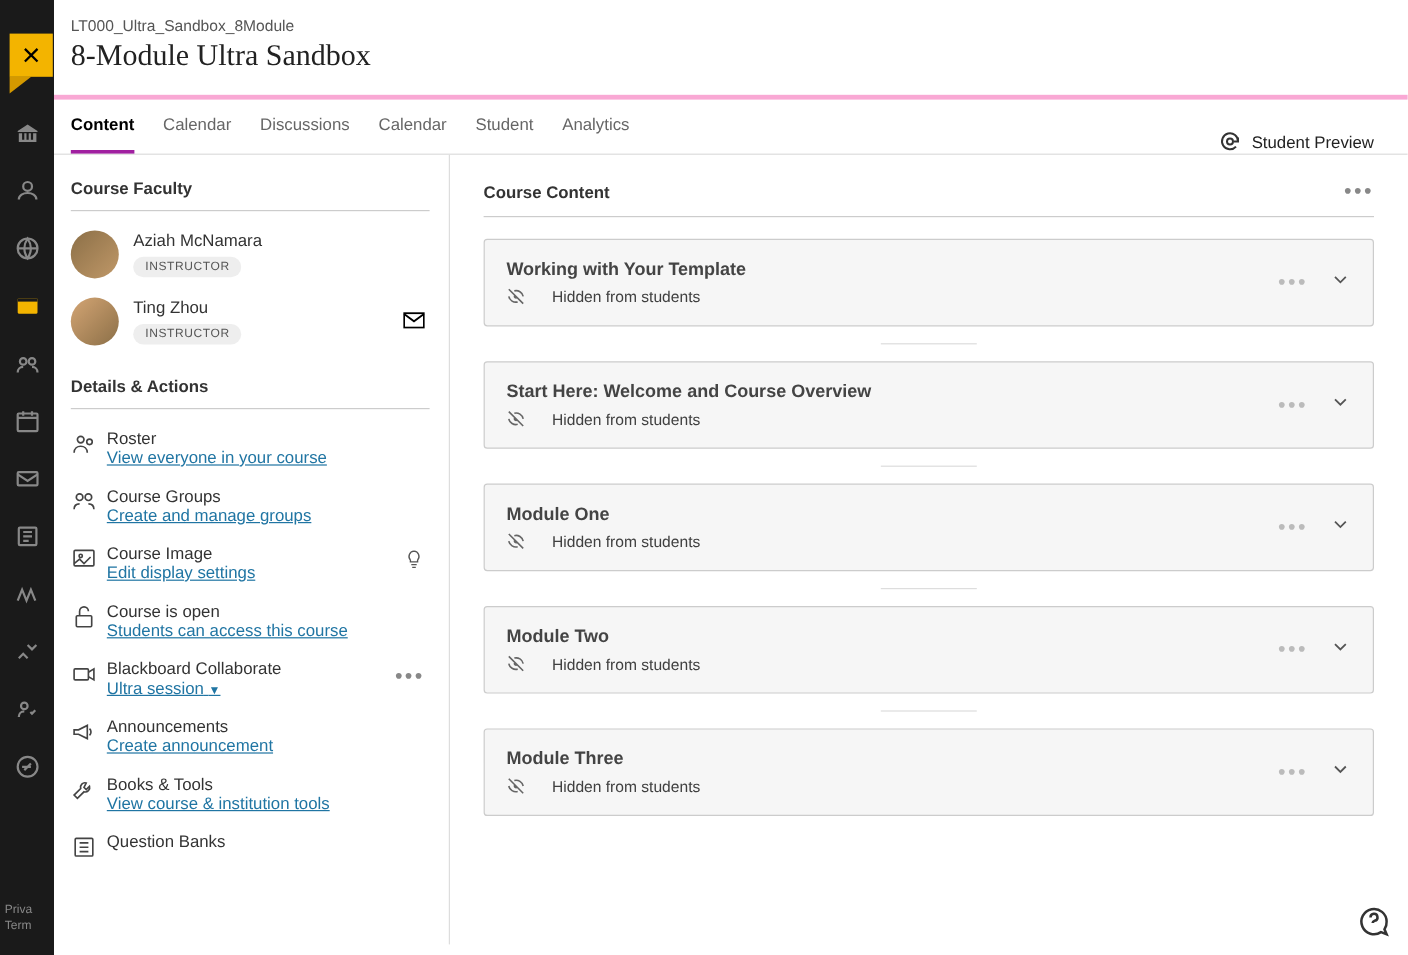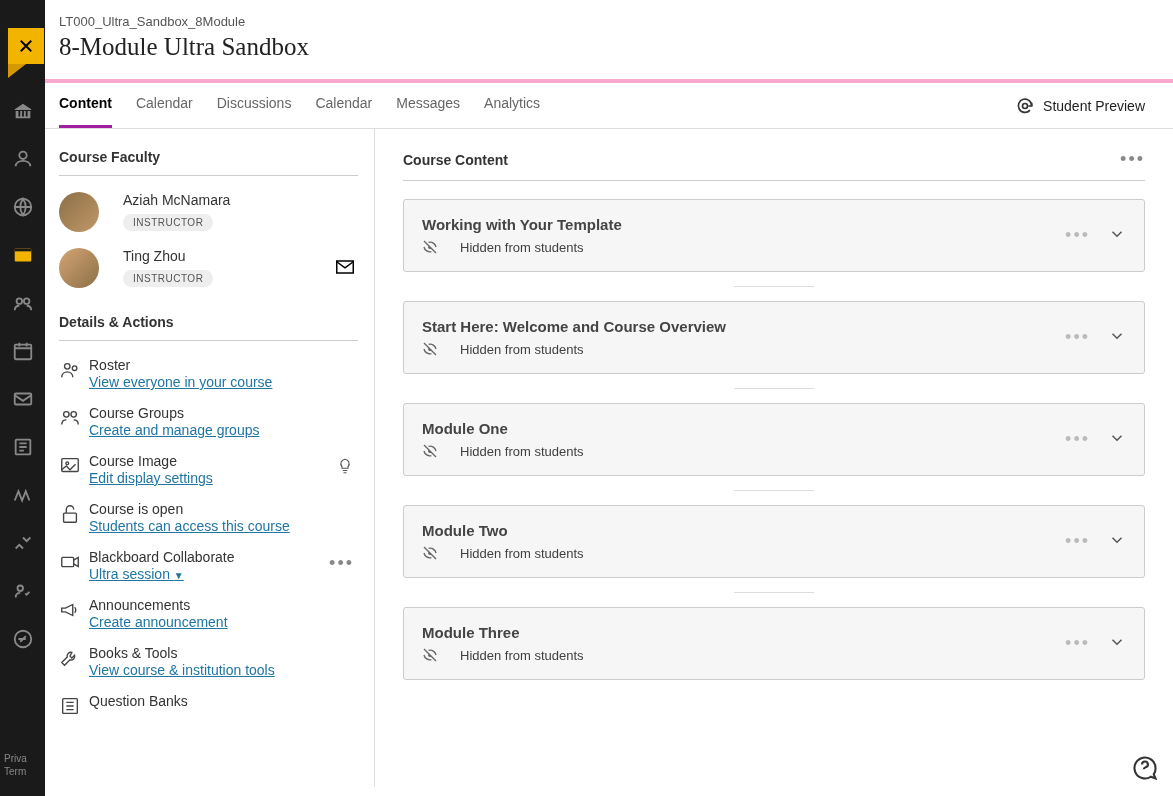--- a/index.html
+++ b/index.html
@@ -14,34 +14,34 @@
 .close-btn { position:absolute; left:8px; top:28px; width:36px; height:36px; background:#f3b400; display:flex; align-items:center; justify-content:center; cursor:pointer; z-index:10; }
 .close-btn svg { width:18px; height:18px; stroke:#000; }
 .yellow-triangle { position:absolute; left:8px; top:64px; width:0; height:0; border-top:14px solid #d49900; border-right:18px solid transparent; z-index:9; }
 
 .main { position:absolute; left:45px; top:0; right:0; bottom:0; background:#fff; }
 
 .header { padding:14px 28px 0 14px; border-bottom:4px solid #f9a8d4; }
 .course-code { font-size:13px; color:#555; margin-bottom:4px; }
 .course-title { font-size:25px; font-weight:400; font-family:Georgia, serif; color:#222; margin-bottom:18px; }
 
-.tabbar { display:flex; align-items:center; justify-content:space-between; padding:0 28px 0 14px; border-bottom:1px solid #ddd; }
+.tabbar { display:flex; align-items:flex-end; justify-content:space-between; padding:0 28px 0 14px; border-bottom:1px solid #ddd; }
 .tabs { display:flex; gap:24px; }
 .tab { padding:12px 0 14px; font-size:14px; color:#666; cursor:pointer; border-bottom:3px solid transparent; }
 .tab.active { color:#000; border-bottom-color:#a020a0; font-weight:600; }
 .student-preview { display:flex; align-items:center; gap:8px; font-size:14px; color:#222; cursor:pointer; }
 .student-preview svg { width:20px; height:20px; }
 
 .body { display:flex; height:calc(796px - 138px); }
 .sidebar { width:330px; padding:20px 16px 20px 14px; border-right:1px solid #ddd; overflow-y:auto; }
 .content { flex:1; padding:20px 28px; overflow-y:auto; }
 
 .section-title { font-size:14px; font-weight:600; color:#333; padding-bottom:10px; border-bottom:1px solid #ccc; margin-bottom:16px; }
 
-.faculty-item { display:flex; align-items:flex-start; gap:24px; margin-bottom:16px; position:relative; }
+.faculty-item { display:flex; align-items:flex-start; gap:12px; margin-bottom:16px; position:relative; }
 .avatar { width:40px; height:40px; border-radius:50%; background:linear-gradient(135deg,#8b6f47,#c09868); flex-shrink:0; }
 .avatar.two { background:linear-gradient(135deg,#d4a574,#8b6f47); }
 .faculty-info { flex:1; }
 .faculty-name { font-size:14px; color:#333; margin-bottom:4px; }
 .faculty-role { display:inline-block; font-size:10px; letter-spacing:0.5px; color:#555; background:#eee; border-radius:10px; padding:3px 10px; }
 .mail-icon { position:absolute; right:4px; top:12px; cursor:pointer; }
 .mail-icon svg { width:18px; height:14px; }
 
 .action-item { display:flex; align-items:flex-start; gap:8px; margin-bottom:14px; position:relative; }
 .action-icon { width:22px; height:22px; flex-shrink:0; margin-top:2px; }
@@ -162,21 +162,21 @@
     <div class="course-code">LT000_Ultra_Sandbox_8Module</div>
     <div class="course-title">8-Module Ultra Sandbox</div>
   </div>
 
   <div class="tabbar">
     <div class="tabs">
       <div class="tab active">Content</div>
       <div class="tab">Calendar</div>
       <div class="tab">Discussions</div>
       <div class="tab">Calendar</div>
-      <div class="tab">Messages</div>
+      <div class="tab">Student</div>
       <div class="tab">Analytics</div>
     </div>
     <div class="student-preview">
       <svg viewBox="0 0 24 24" fill="none" stroke="#333" stroke-width="2">
           <circle cx="12" cy="12" r="3"></circle>
           <path d="M20 12a8 8 0 1 0-2 5"></path>
           <path d="M20 8v4h-4"></path>
         </svg>
       <span>Student Preview</span>
     </div>

